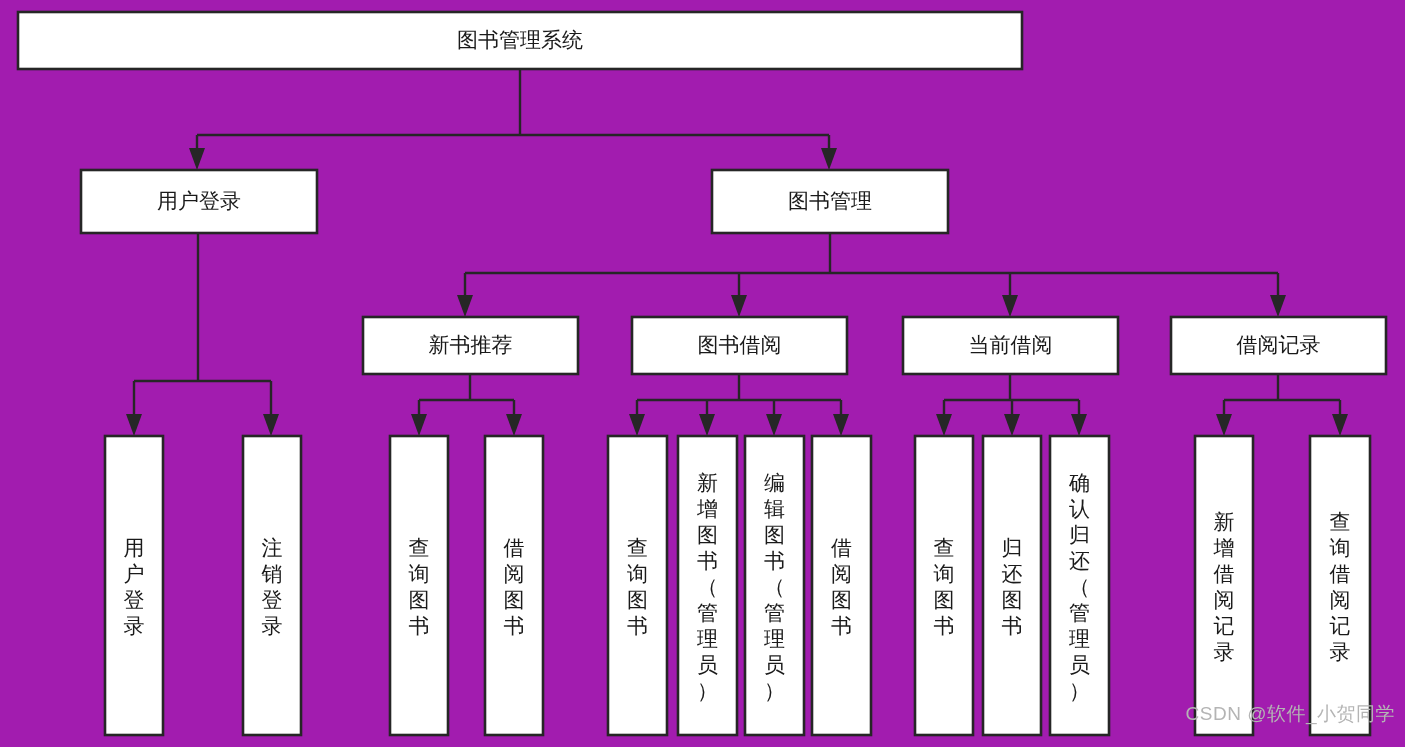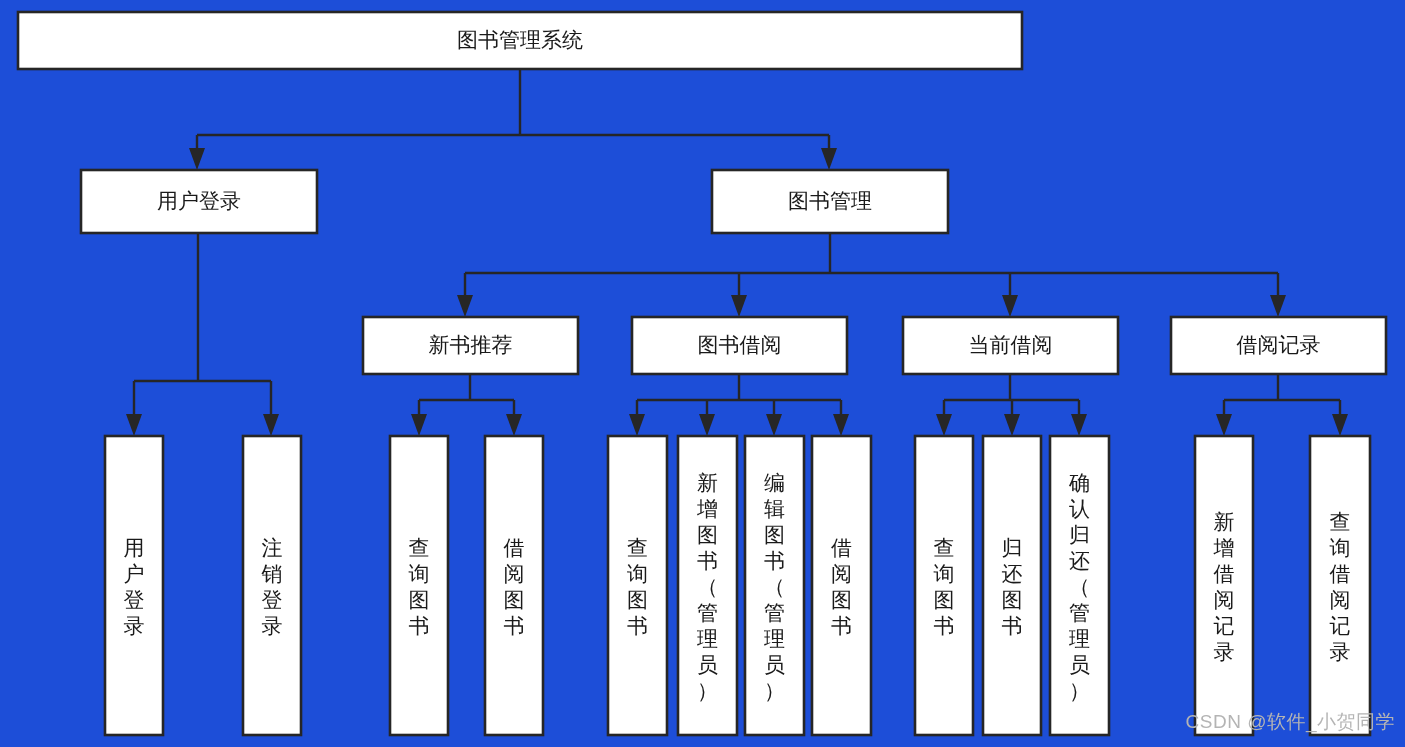--- a/index.html
+++ b/index.html
@@ -11,21 +11,21 @@
   body {
     width: 1405px;
     height: 747px;
     font-family: "Liberation Sans", "DejaVu Sans", sans-serif;
     overflow: hidden;
   }
   #diagram-root {
     position: relative;
     width: 1405px;
     height: 747px;
-    background: #1d4ed8;
+    background: #a21caf;
   }
   svg#tree-svg {
     position: absolute;
     left: 0;
     top: 0;
     width: 1405px;
     height: 747px;
     display: block;
   }
   .node-rect {
@@ -52,21 +52,21 @@
     fill: none;
     stroke-linecap: butt;
   }
   .arrow-head {
     fill: #262626;
     stroke: none;
   }
   .watermark {
     position: absolute;
     right: 10px;
-    bottom: 12px;
+    bottom: 20px;
     font-family: "Liberation Sans", "DejaVu Sans", sans-serif;
     font-size: 19px;
     color: #b4b4b4;
     letter-spacing: 0.5px;
     white-space: nowrap;
     user-select: none;
     pointer-events: none;
   }
 </style>
 </head>

